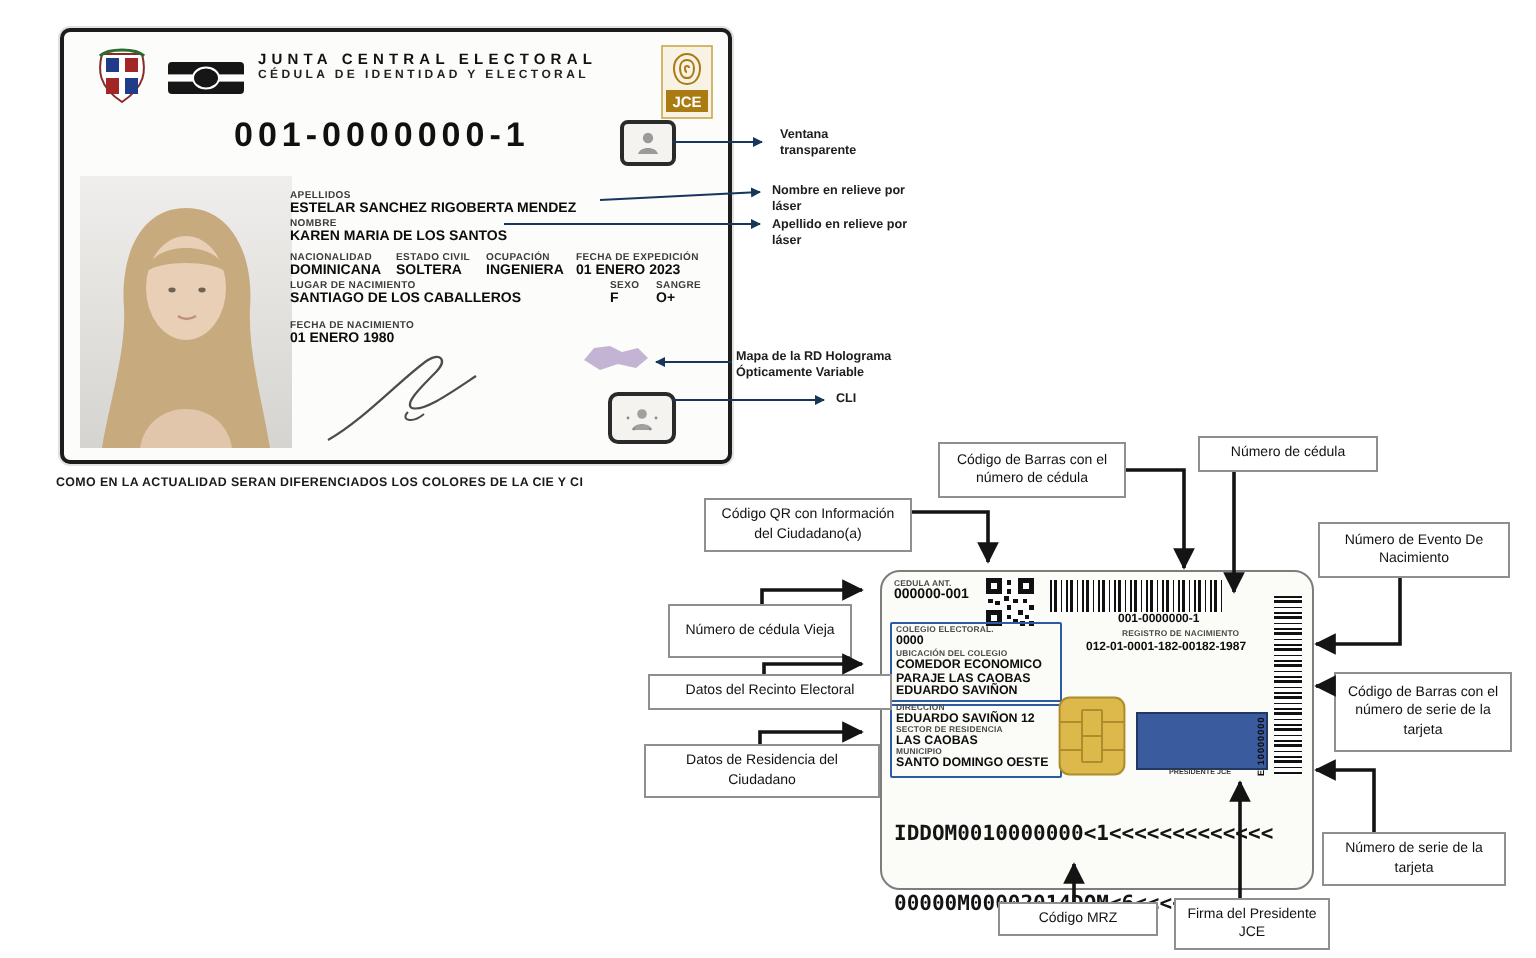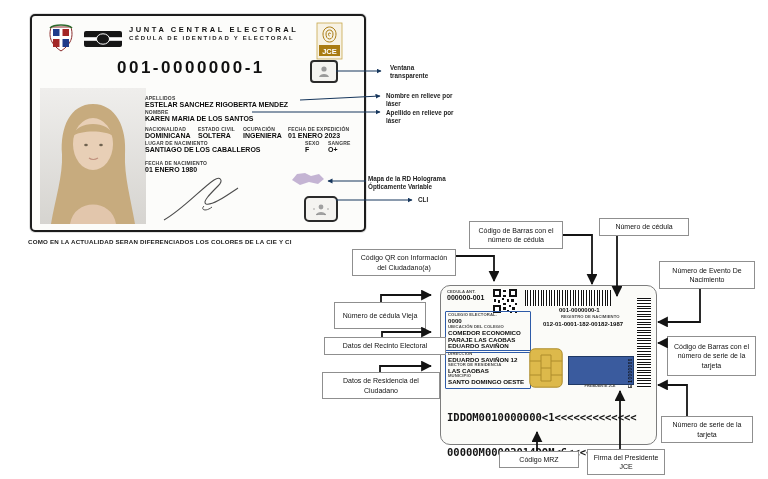--- a/index.html
+++ b/index.html
@@ -78,21 +78,21 @@
         <rect x="0" y="6.2" width="38" height="3.6" fill="#fff"></rect>
         <ellipse cx="19" cy="8" rx="6.5" ry="5.2" fill="#161616" stroke="#fff" stroke-width="1"></ellipse>
       </svg>
     </div>
 
     <div class="ftitle">
       <div class="t2">JUNTA CENTRAL ELECTORAL</div>
       <div class="t3">CÉDULA DE IDENTIDAD Y ELECTORAL</div>
     </div>
 
-    <div style="position:absolute;left:284px;top:6px;width:38px;height:38px;">
+    <div style="position:absolute;left:298px;top:6px;width:38px;height:38px;">
       <svg width="27" height="38" viewBox="0 0 27 38">
         <rect x="1" y="1" width="25" height="36" fill="#f7f2e4" stroke="#c9a84c" stroke-width="0.8"></rect>
         <g fill="none" stroke="#a97b12" stroke-width="1">
           <path d="M13.5,20 C9,20 7,16 7,12 C7,8 10,5 13.5,5 C17,5 20,8 20,12 C20,16 18,20 13.5,20"></path>
           <path d="M13.5,17 C11,17 10,14.5 10,12 C10,9.5 11.5,8 13.5,8 C15.5,8 17,9.5 17,12 C17,14.5 16,17 13.5,17"></path>
           <path d="M13.5,14 C12.7,14 12.5,12.8 12.5,12 C12.5,11.2 13,11 13.5,11 C14,11 14.5,11.2 14.5,12"></path>
         </g>
         <rect x="3" y="23" width="21" height="11" fill="#a97b12"></rect>
         <text x="13.5" y="31.5" text-anchor="middle" font-family="Liberation Sans,sans-serif" font-size="7.5" font-weight="bold" fill="#fff">JCE</text>
       </svg>

